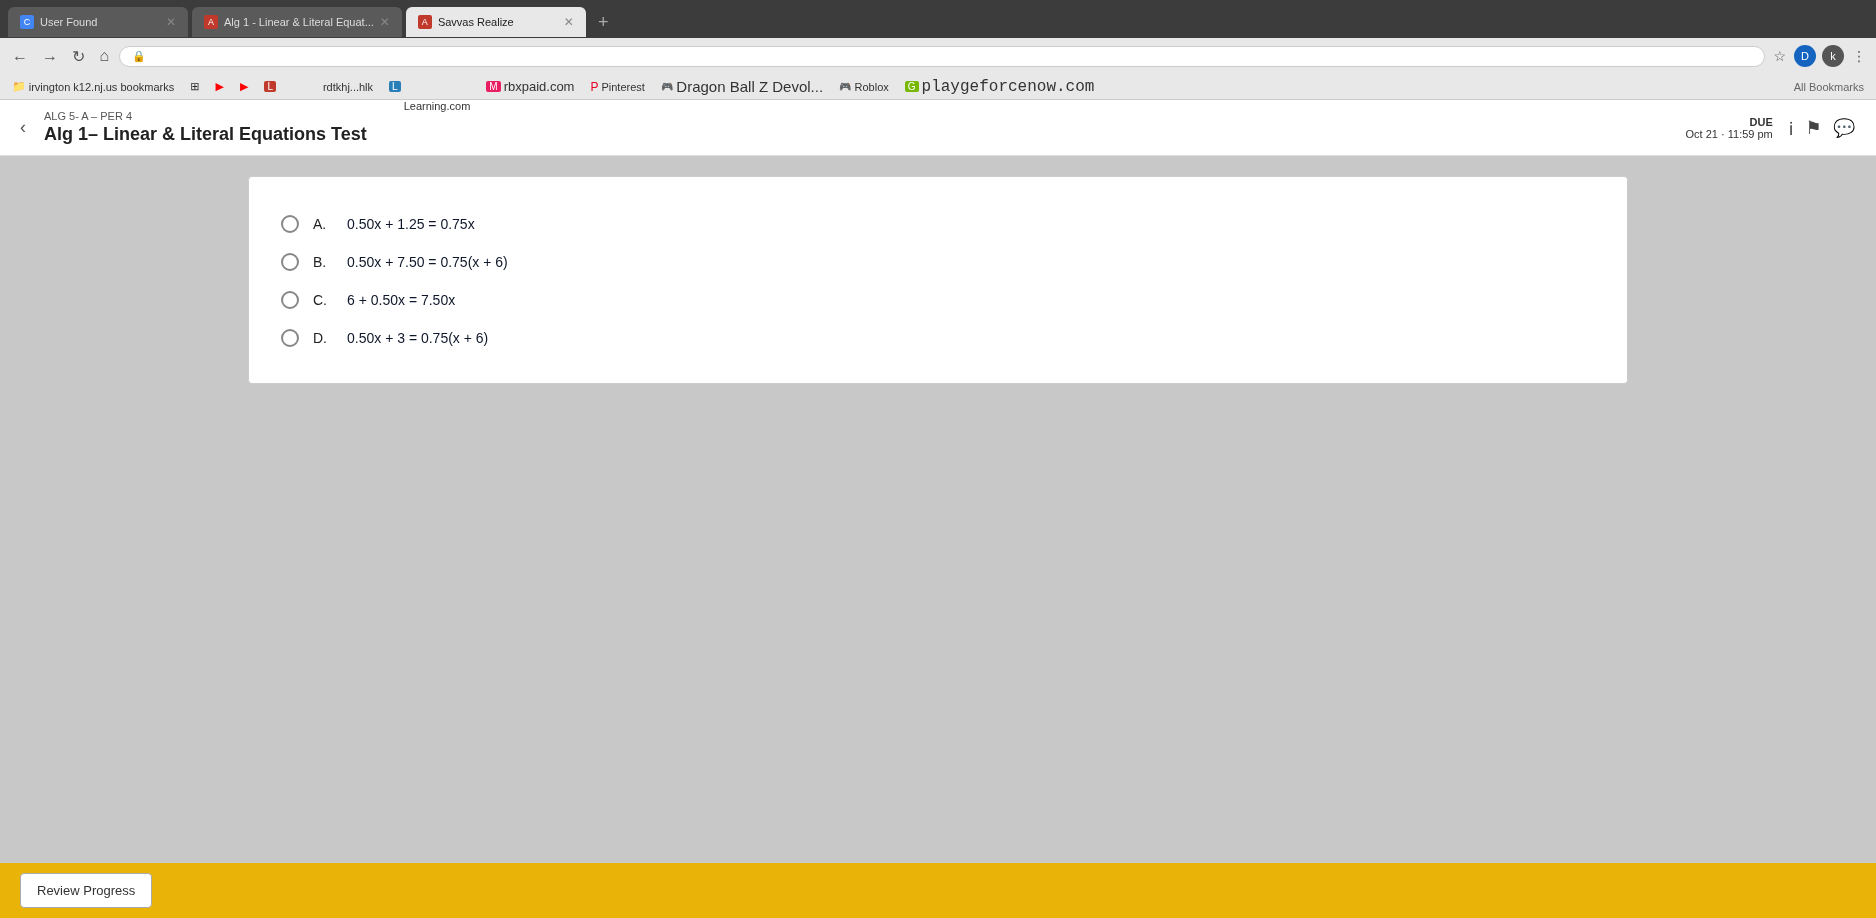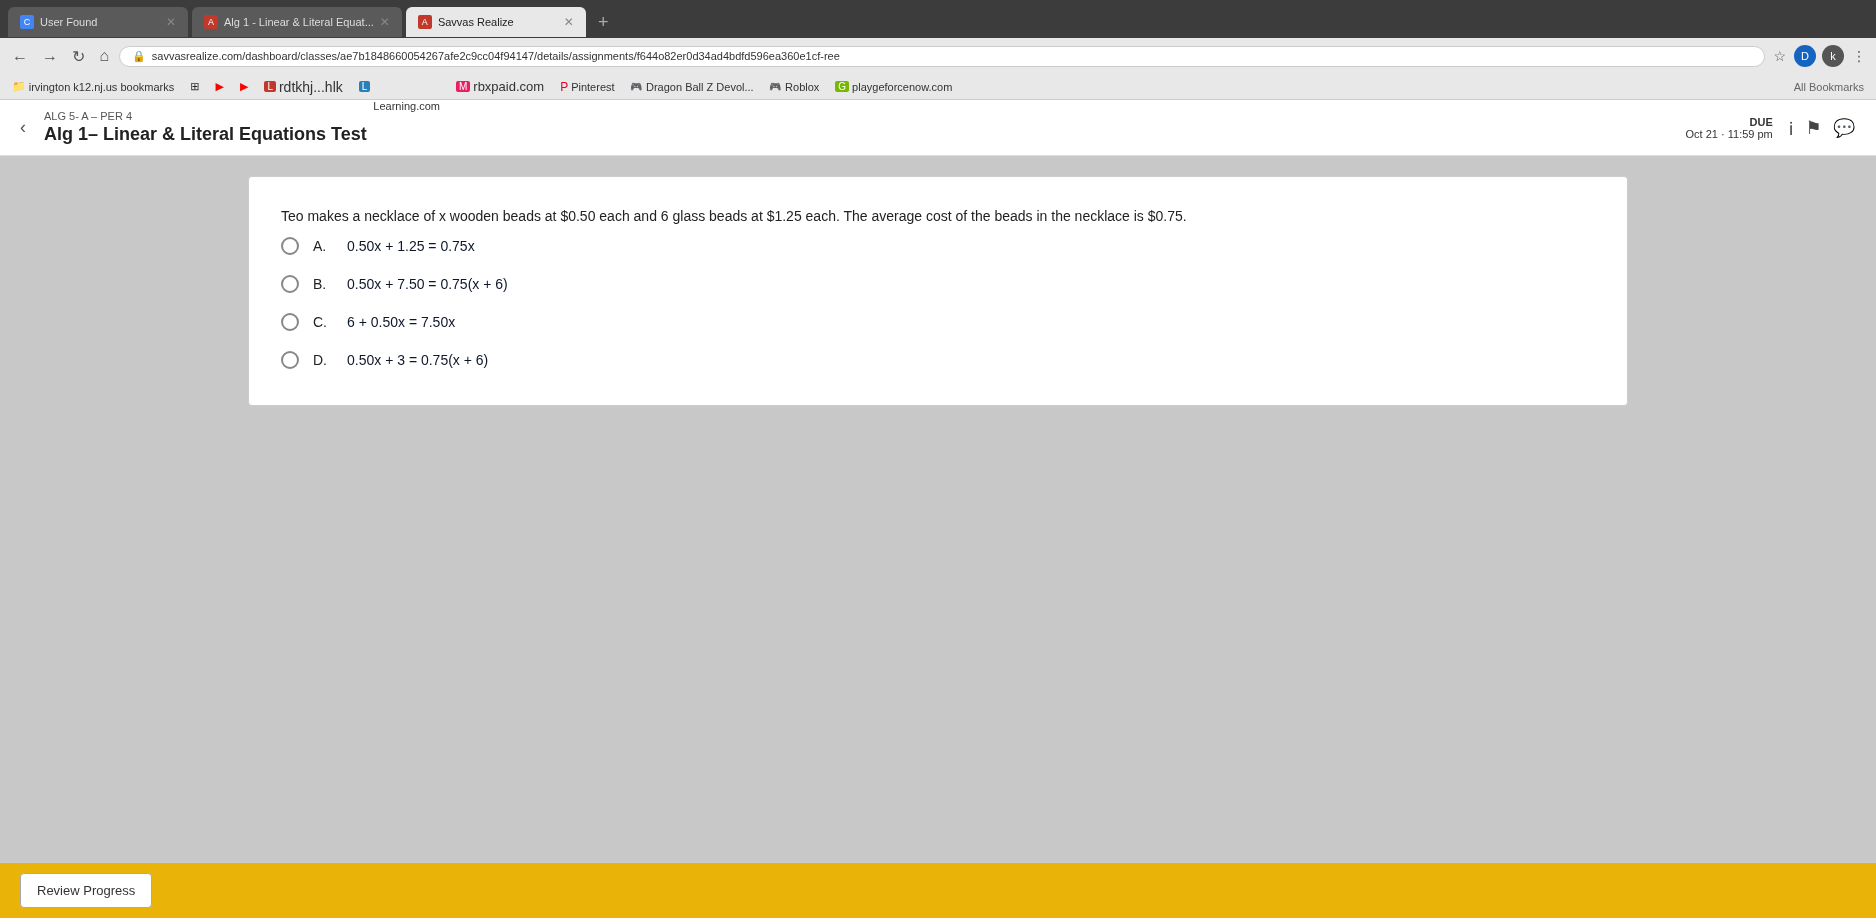--- a/index.html
+++ b/index.html
@@ -347,21 +347,20 @@
     <span class="tab-new">+</span>
   </div>
 
   <div class="address-bar-row">
     <button class="nav-btn">←</button>
     <button class="nav-btn">→</button>
     <button class="nav-btn">↻</button>
     <button class="nav-btn">⌂</button>
     <div class="address-bar">
       <span class="addr-icon">🔒</span>
-      <span class="address-text">savvasrealize.com/dashboard/classes/ae7b1848660054267afe2c9cc04f94147/details/assignments/f644o82er0d34ad4bdfd596ea360e1cf-ree</span>
     </div>
     <div class="browser-actions">
       <button class="browser-action-btn">☆</button>
       <button class="browser-action-btn" style="background:#1565c0;color:#fff;border-radius:50%;width:22px;height:22px;font-size:11px;">D</button>
       <button class="browser-action-btn" style="background:#555;color:#fff;border-radius:50%;width:22px;height:22px;font-size:11px;">k</button>
       <button class="browser-action-btn">⋮</button>
     </div>
   </div>
 
   <div class="bookmarks-bar">
@@ -373,45 +372,45 @@
       <span>⊞</span>
     </span>
     <span class="bookmark-item">
       <span style="color:red;">▶</span>
     </span>
     <span class="bookmark-item">
       <span style="color:red;">▶</span>
     </span>
     <span class="bookmark-item">
       <span style="background:#c0392b;color:#fff;padding:0 3px;font-size:10px;border-radius:2px;">L</span>
-      <span style="font-size:14px;">rdtkhj...hlk</span>
+      <span style="font-size:11px;margin-left:44px;">rdtkhj...hlk</span>
     </span>
     <span class="bookmark-item">
       <span style="background:#2980b9;color:#fff;padding:0 3px;font-size:10px;border-radius:2px;">L</span>
       <span style="font-size:11px;margin-top:38px;">Learning.com</span>
     </span>
     <span class="bookmark-item">
       <span style="background:#e91e63;color:#fff;padding:0 3px;font-size:10px;border-radius:2px;">M</span>
       <span style="font-size:13px;">rbxpaid.com</span>
     </span>
     <span class="bookmark-item">
       <span style="color:#e60023;font-size:12px;">P</span>
       <span style="font-size:11px;">Pinterest</span>
     </span>
     <span class="bookmark-item">
       <span style="font-size:10px;">🎮</span>
-      <span style="font-size:11px;">Dragon Ball Z Devol...</span>
+      <span style="font-size:15px;">Dragon Ball Z Devol...</span>
     </span>
     <span class="bookmark-item">
       <span style="font-size:10px;">🎮</span>
       <span style="font-size:11px;">Roblox</span>
     </span>
     <span class="bookmark-item">
       <span style="background:#76b900;color:#fff;padding:0 3px;font-size:10px;border-radius:2px;">G</span>
-      <span style="font-size:11px;">playgeforcenow.com</span>
+      <span style="font-size:16px;font-family:Liberation Mono, monospace;">playgeforcenow.com</span>
     </span>
     <span style="flex:1;"></span>
     <span class="bookmark-item" style="font-size:11px;color:#666;">All Bookmarks</span>
   </div>
 </div>
 
 <div class="page-content">
 
   <div class="assignment-header">
     <div class="header-left">
@@ -429,21 +428,20 @@
       <div class="header-icons">
         <span class="hdr-icon">ℹ</span>
         <span class="hdr-icon">⚑</span>
         <span class="hdr-icon">💬</span>
       </div>
     </div>
   </div>
 
   <div class="question-area">
     <div class="question-card">
-      <p class="question-text">Teo makes a necklace of x wooden beads at $0.50 each and 6 glass beads at $1.25 each. The average cost of the beads in the necklace is $0.75.</p>
 
       <div class="answer-options">
 
         <div class="answer-option">
           <div class="radio-circle"></div>
           <span class="option-label">A.</span>
           <span class="option-text">0.50x + 1.25 = 0.75x</span>
         </div>
 
         <div class="answer-option">

